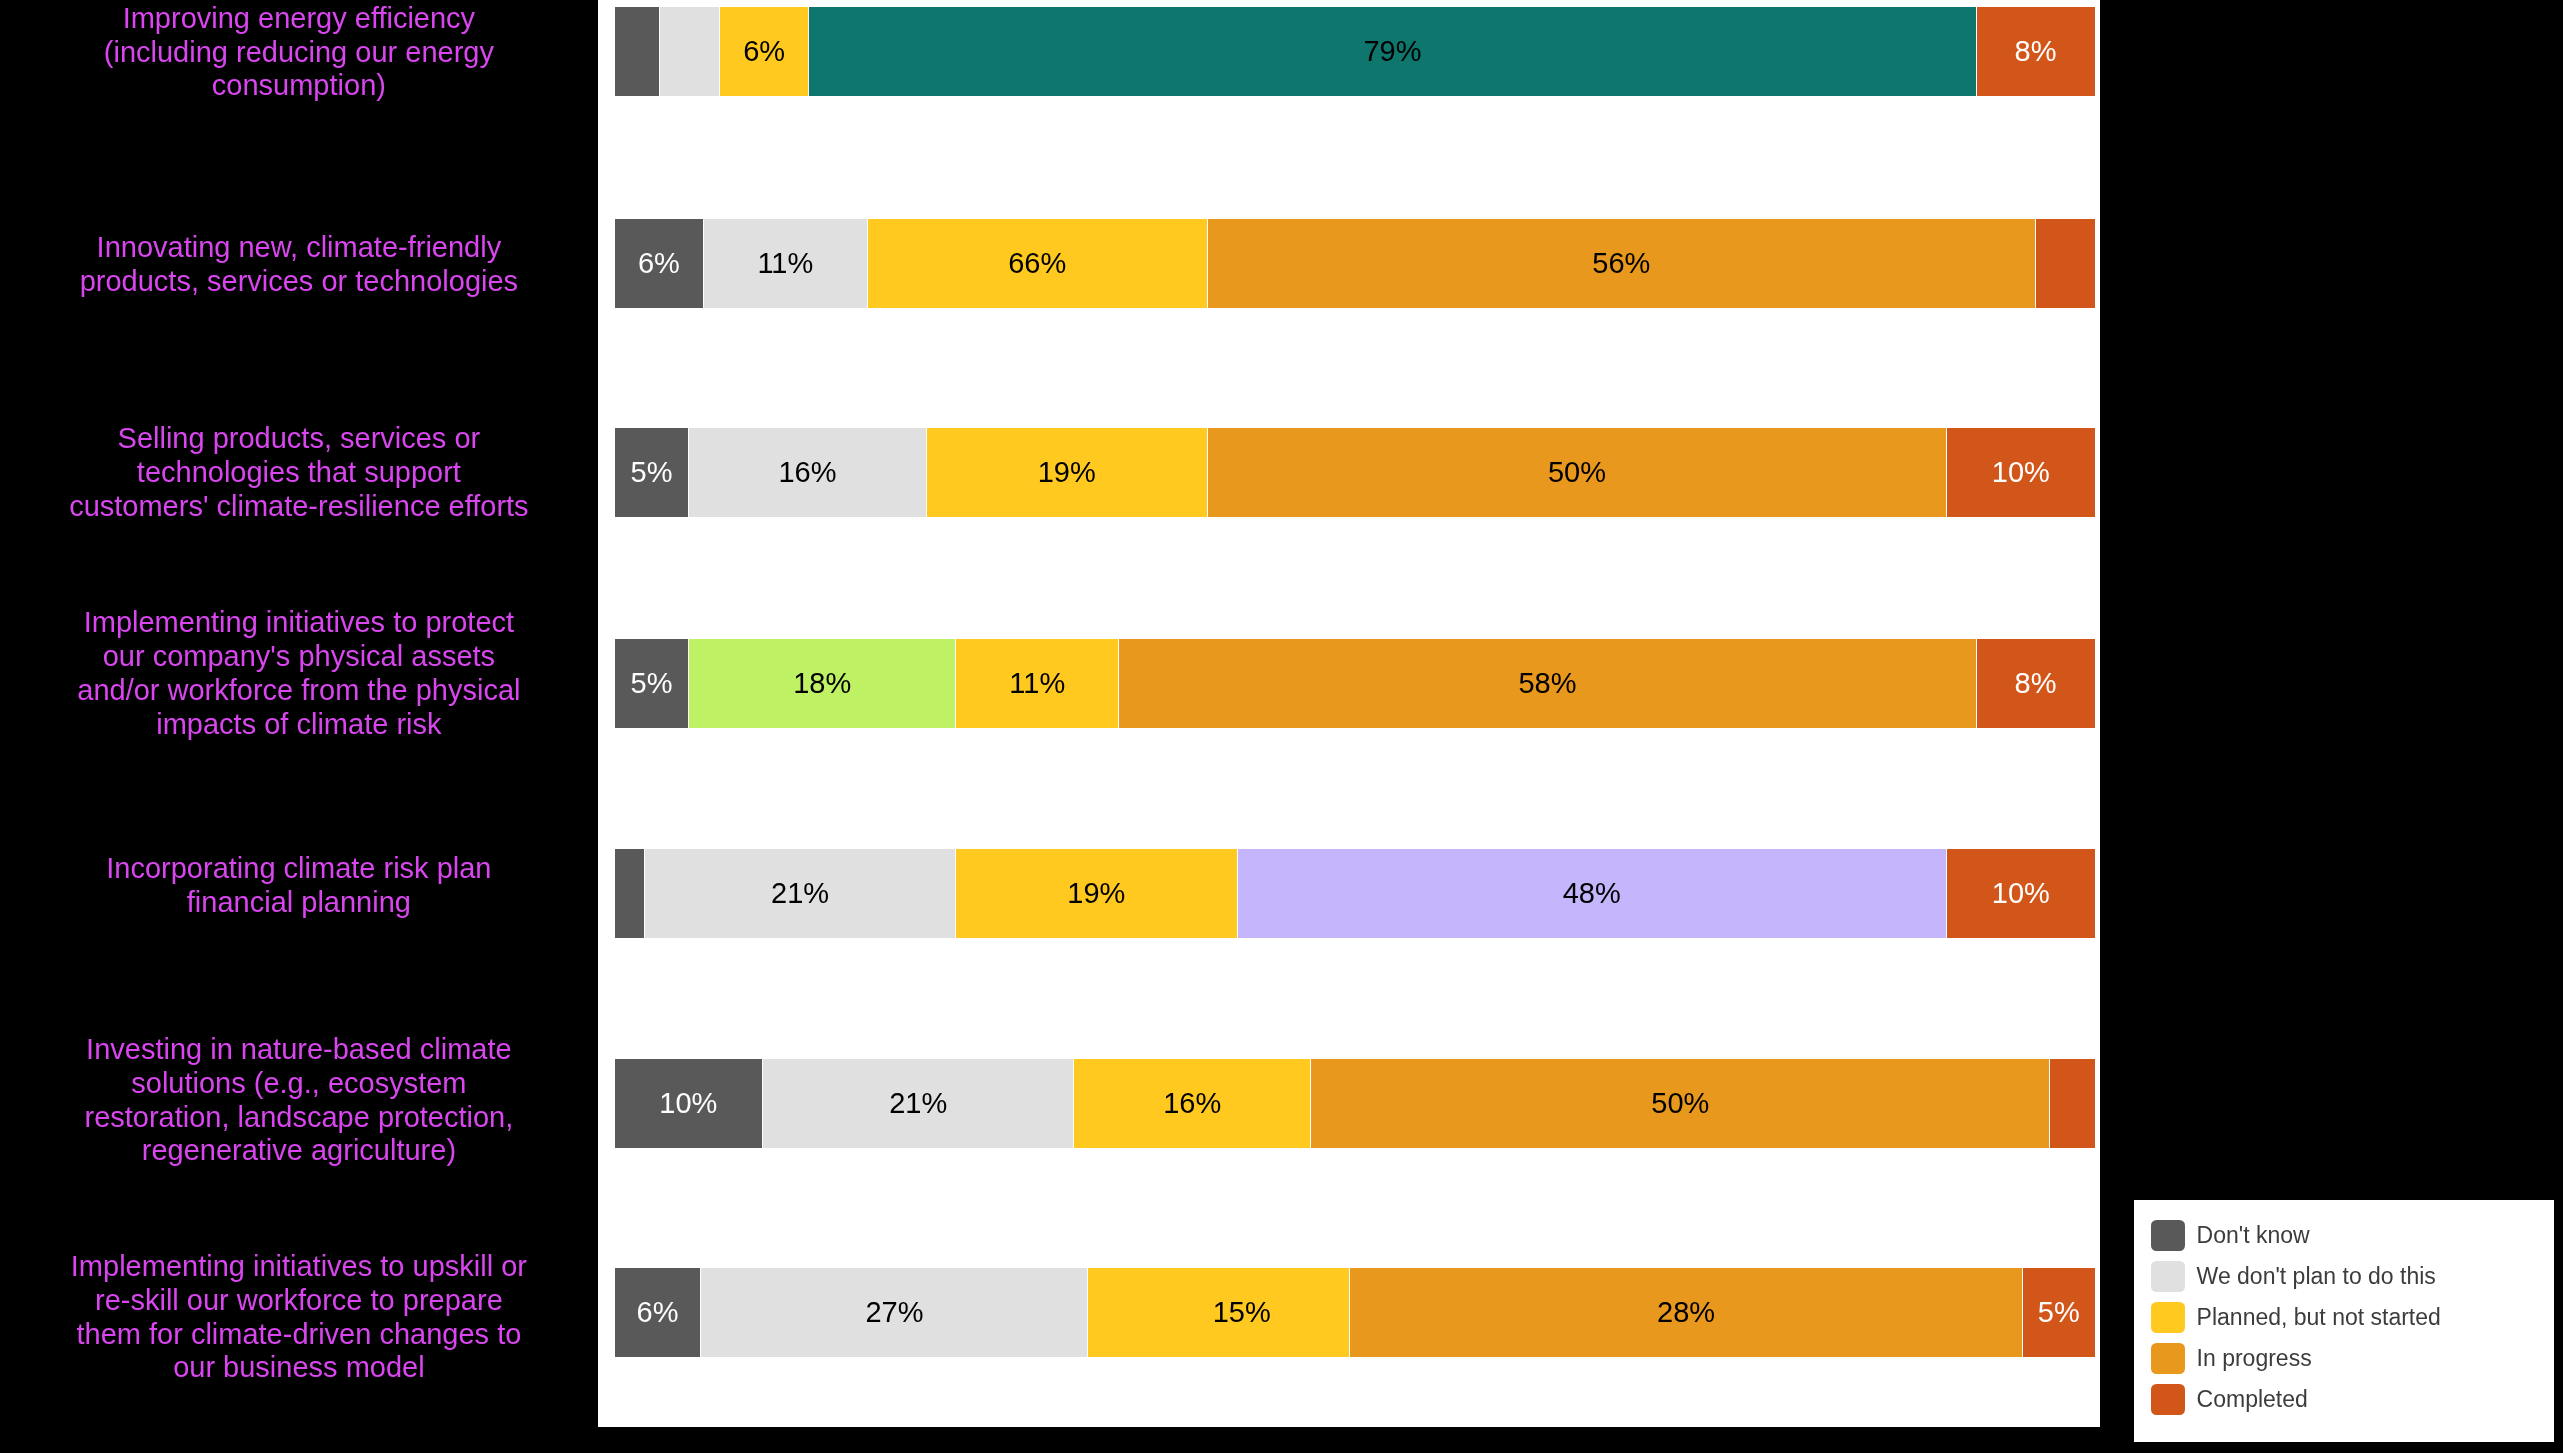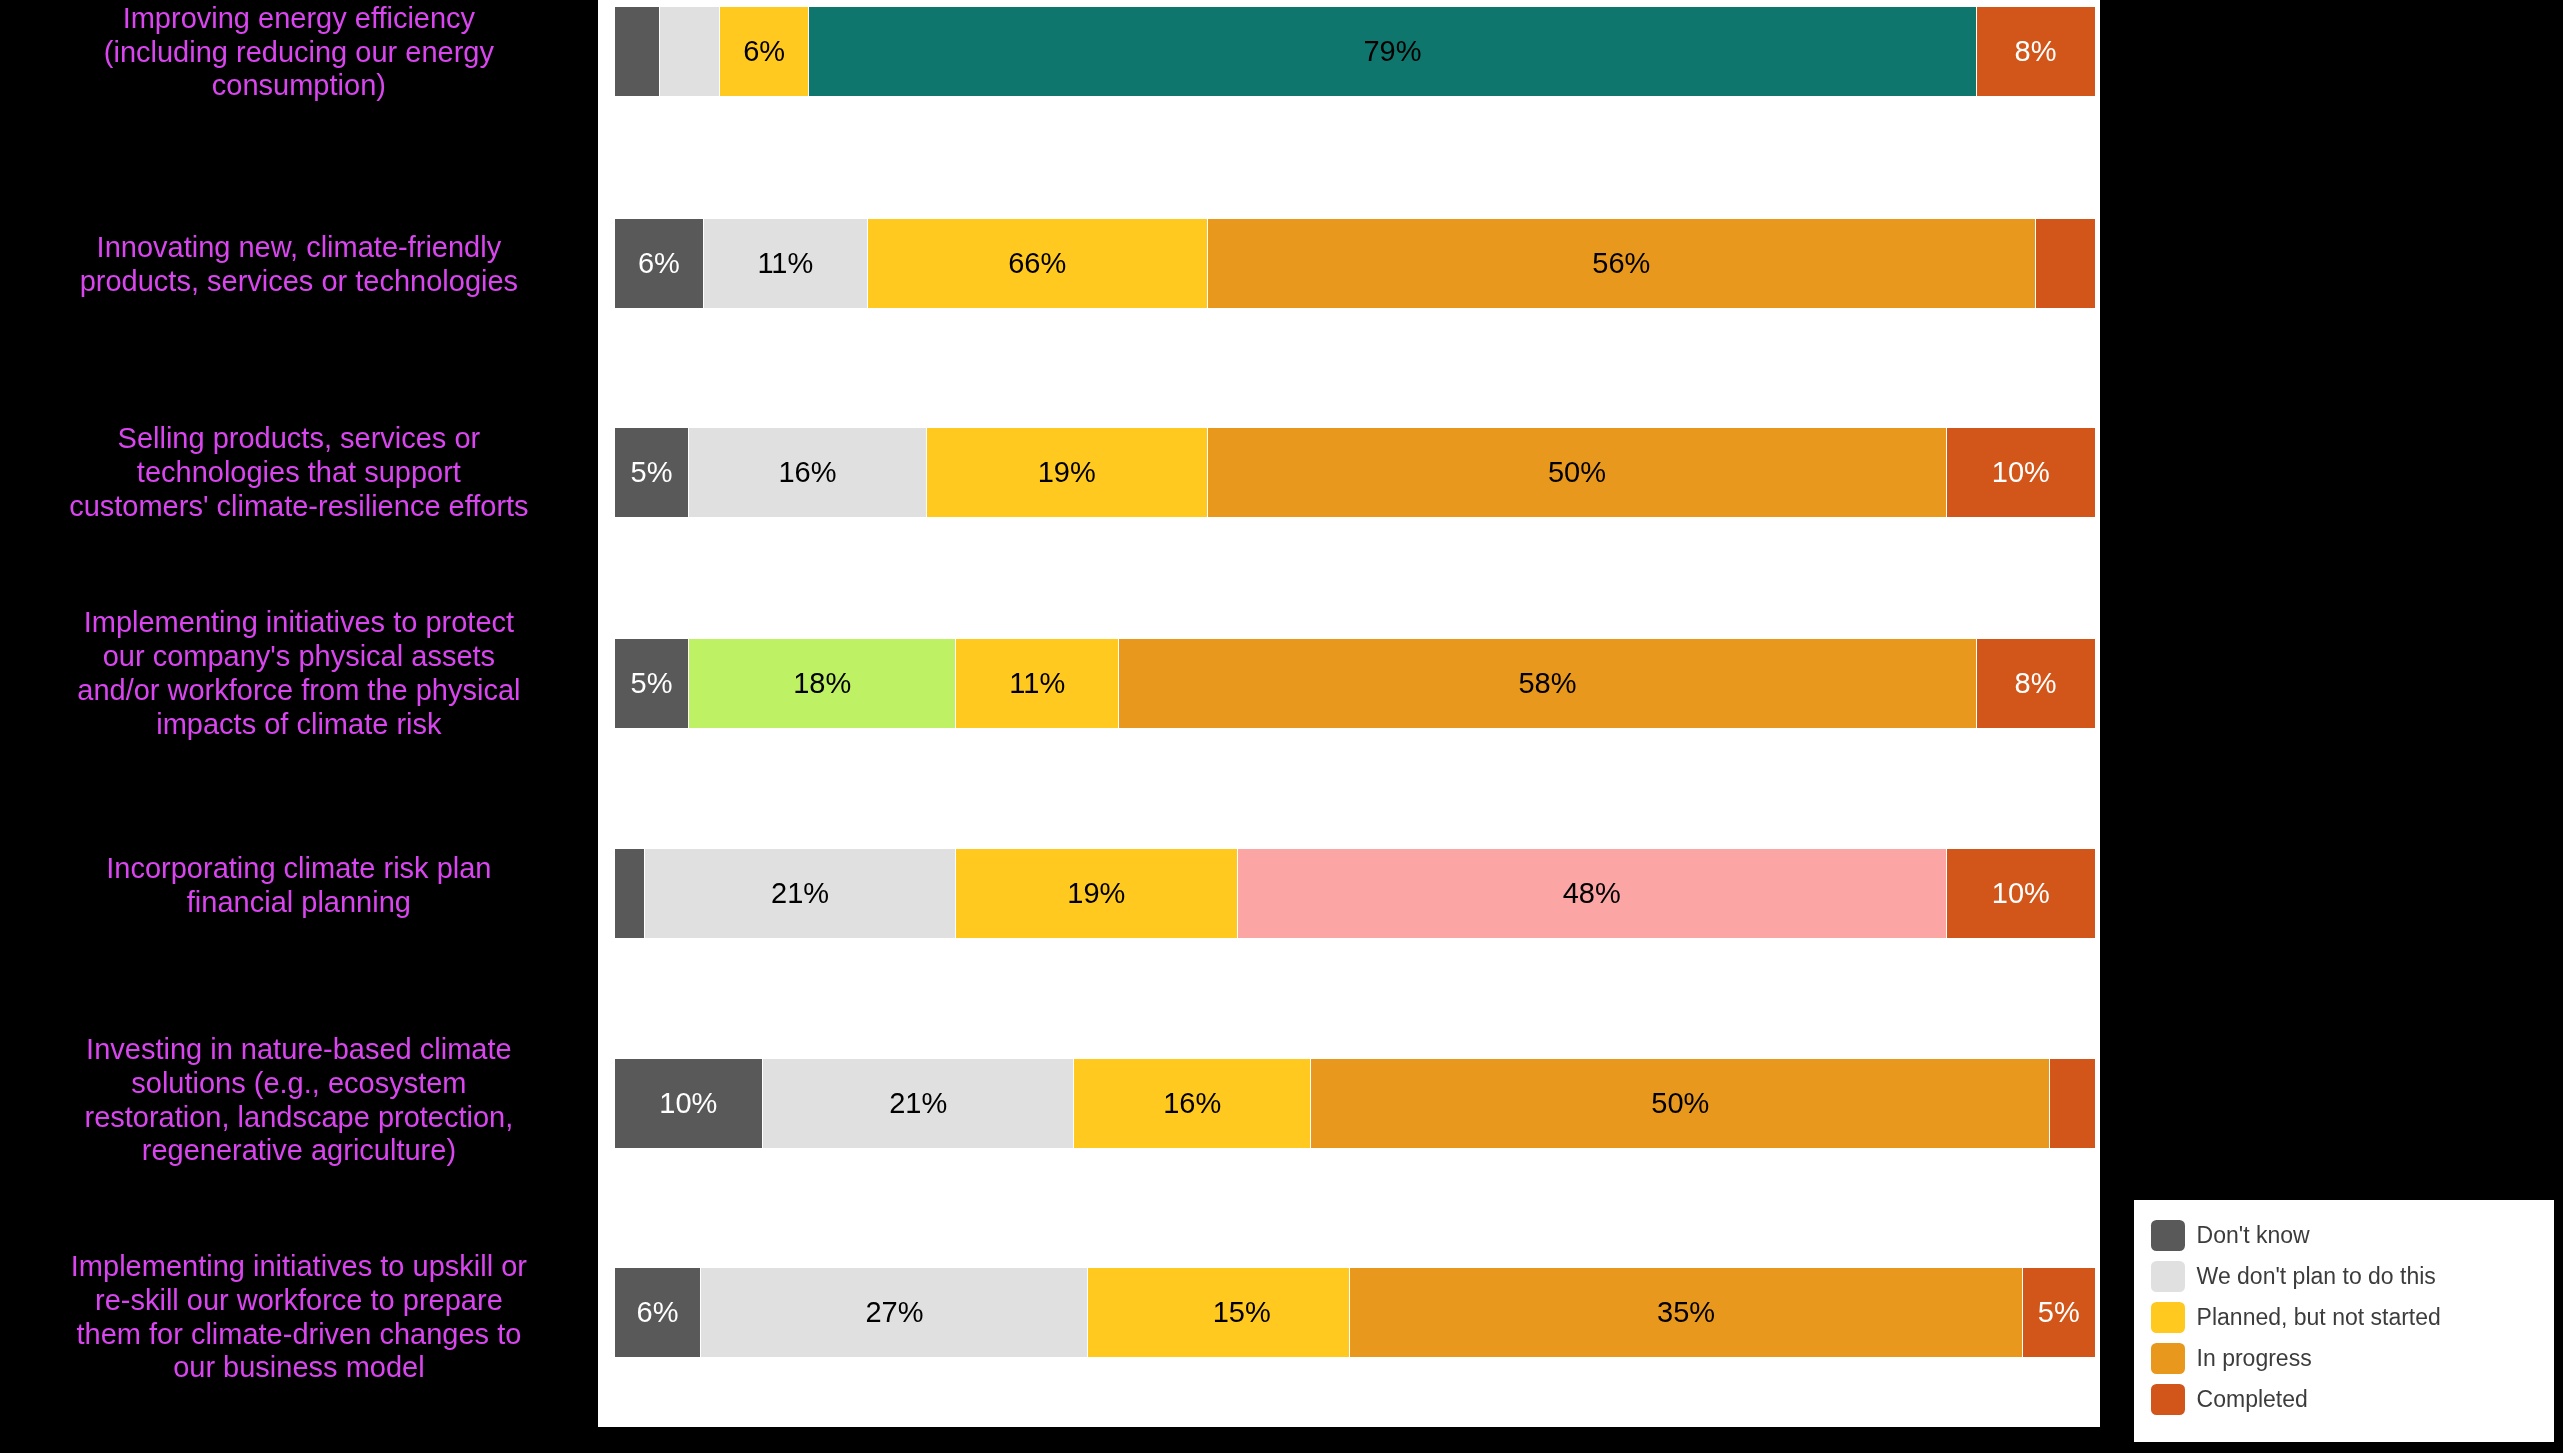--- a/index.html
+++ b/index.html
@@ -213,21 +213,21 @@
         </div>
       </div>
       <div class="bar-row" style="top: 849px; height: 89px;">
         <div class="seg" title="Don't know: 2%" style="flex: 2 0 0px; background: rgb(89, 89, 89);"></div>
         <div class="seg" title="We don't plan to do this: 21%" style="flex: 21 0 0px; background: rgb(224, 224, 224);">
           <span class="seg-label txt-dark">21%</span>
         </div>
         <div class="seg" title="Planned, but not started: 19%" style="flex: 19 0 0px; background: rgb(255, 201, 31);">
           <span class="seg-label txt-dark">19%</span>
         </div>
-        <div class="seg" title="In progress: 48%" style="flex: 48 0 0px; background: #fca5a5; text-align: right;">
+        <div class="seg" title="In progress: 48%" style="flex: 48 0 0px; background: #c4b5fd; text-align: right;">
           <span class="seg-label txt-dark">48%</span>
         </div>
         <div class="seg" title="Completed: 10%" style="flex: 10 0 0px; background: rgb(210, 86, 26);">
           <span class="seg-label txt-light">10%</span>
         </div>
       </div>
       <div class="bar-row" style="top: 1059px; height: 89px;">
         <div class="seg" title="Don't know: 10%" style="flex: 10 0 0px; background: rgb(89, 89, 89);">
           <span class="seg-label txt-light">10%</span>
         </div>
@@ -246,21 +246,21 @@
         <div class="seg" title="Don't know: 6%" style="flex: 6 0 0px; background: rgb(89, 89, 89);">
           <span class="seg-label txt-light">6%</span>
         </div>
         <div class="seg" title="We don't plan to do this: 27%" style="flex: 27 0 0px; background: rgb(224, 224, 224);">
           <span class="seg-label txt-dark">27%</span>
         </div>
         <div class="seg" title="Planned, but not started: 15%" style="flex: 15 0 0px; background: rgb(255, 201, 31); padding-left: 46px;">
           <span class="seg-label txt-dark">15%</span>
         </div>
         <div class="seg" title="In progress: 47%" style="flex: 47 0 0px; background: rgb(232, 152, 29);">
-          <span class="seg-label txt-dark">35%</span>
+          <span class="seg-label txt-dark">28%</span>
         </div>
         <div class="seg" title="Completed: 5%" style="flex: 5 0 0px; background: rgb(210, 86, 26);">
           <span class="seg-label txt-light">5%</span>
         </div>
       </div>
     </div>
 
   <div id="legend">
       <div class="legend-item">
         <span class="legend-swatch" style="background: rgb(89, 89, 89);"></span>

